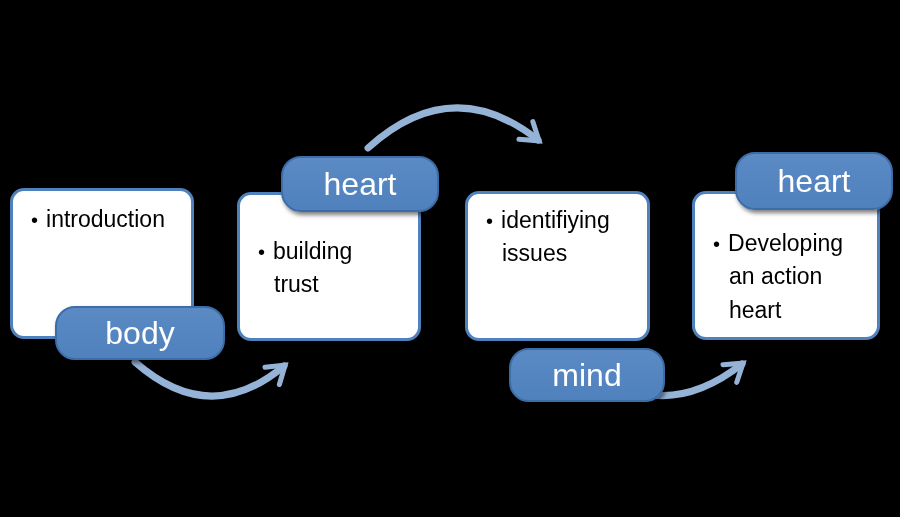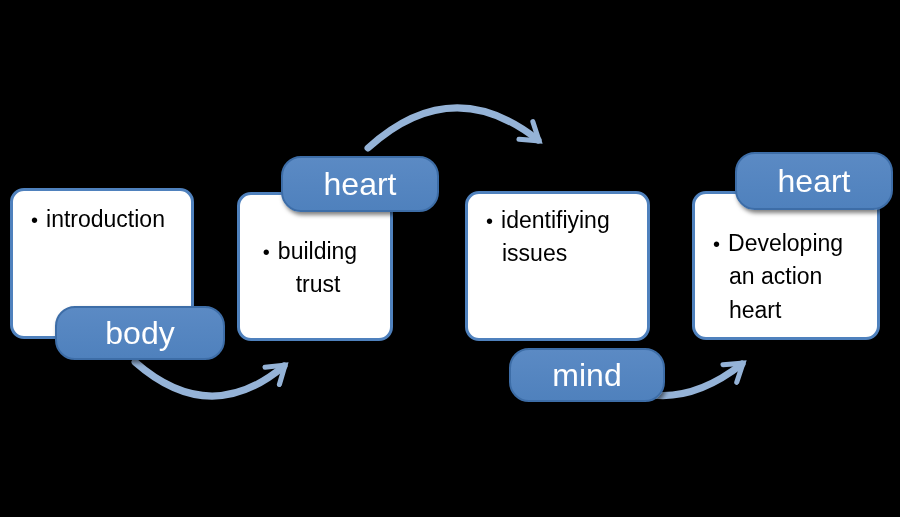--- a/index.html
+++ b/index.html
@@ -63,21 +63,21 @@
     display: flex;
     align-items: center;
     justify-content: center;
     z-index: 2;
     box-shadow: 2px 3px 4px rgba(0,0,0,0.5);
   }
   
   .card-body   { left: 10px;  top: 180px; width: 184px; height: 151px; padding: 12px 10px 10px 12px; }
   .label-body  { left: 55px;  top: 306px; width: 170px; height: 54px; }
   
-  .card-heart  { left: 237px; top: 184px; width: 156px; height: 149px; padding: 40px 28px 10px 12px; text-align: center; }
+  .card-heart  { left: 237px; top: 184px; width: 184px; height: 149px; padding: 40px 28px 10px 12px; }
   .label-heart { left: 281px; top: 156px; width: 158px; height: 56px; }
   
   .card-mind   { left: 465px; top: 183px; width: 185px; height: 150px; padding: 10px 18px 10px 12px; }
   .label-mind  { left: 509px; top: 306px; width: 156px; height: 54px; margin-top: 42px; }
   
   .card-spirit { left: 692px; top: 183px; width: 188px; height: 149px; padding: 33px 20px 10px 12px; }
   .label-spirit{ left: 735px; top: 152px; width: 158px; height: 58px; }
 </style>
 </head>
 <body>

